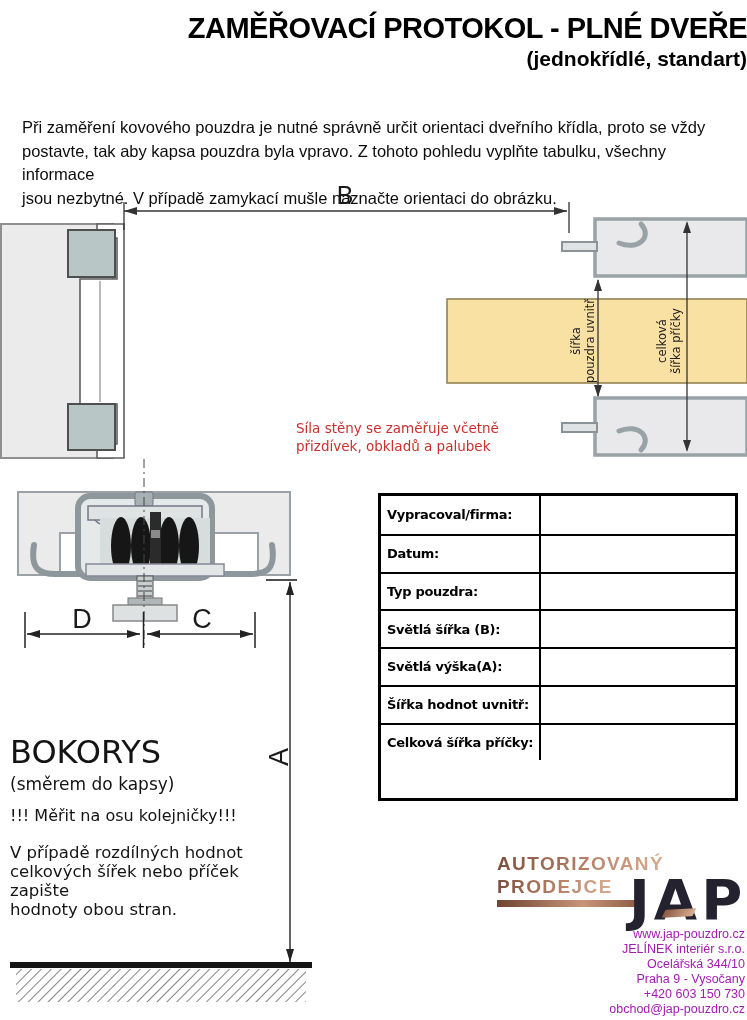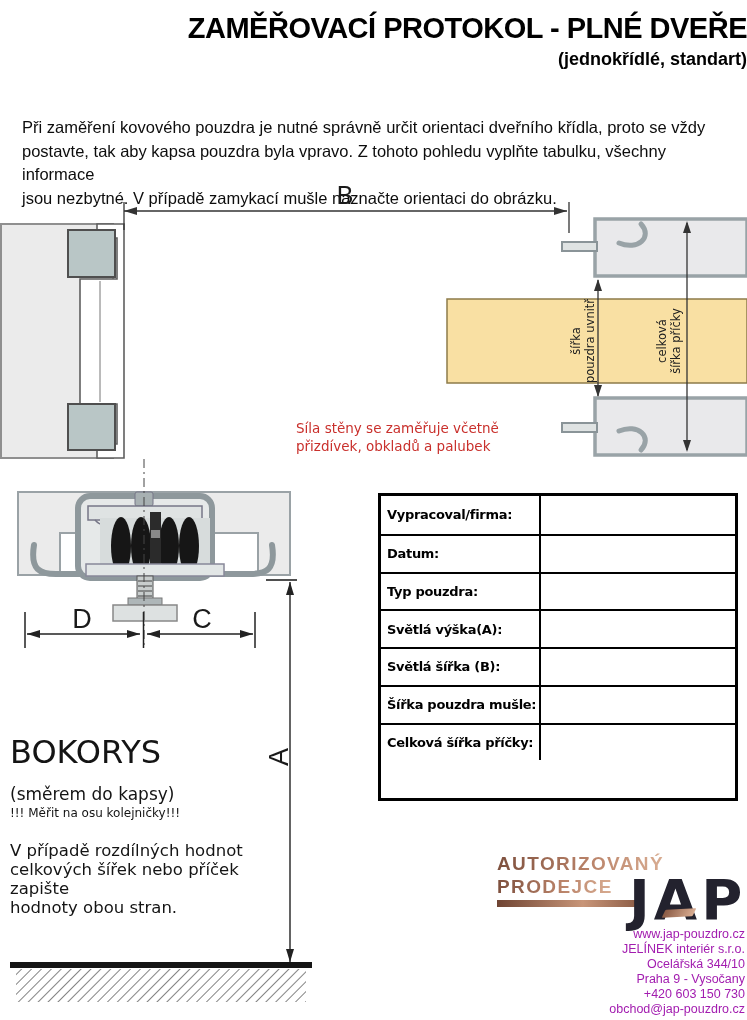--- a/index.html
+++ b/index.html
@@ -2,21 +2,21 @@
 <html><head>
 <meta charset="utf-8">
 <style>
   html,body{margin:0;padding:0;background:#fff;}
   .page{position:relative;width:747px;height:1020px;background:#fff;overflow:hidden;
         font-family:"Liberation Sans",sans-serif;}
 
   .title{position:absolute;top:12px;left:0;width:100%;text-align:right;
          font-weight:bold;color:#000;}
   .title .l1{font-size:29px;line-height:32px;letter-spacing:-0.5px;}
-  .title .l2{font-size:18px;line-height:30px;}
+  .title .l2{font-size:21px;line-height:30px;}
 
   .intro{position:absolute;left:22px;top:84px;width:716px;
          font-size:16.5px;line-height:23.5px;color:#0d0d0d;white-space:pre-line;margin-top:32px;}
 
   .drawing{position:absolute;left:0;top:0;width:747px;height:1020px;}
 
   .red-note{position:absolute;left:296px;top:420px;width:230px;
             font-family:"DejaVu Sans",sans-serif;font-size:13.5px;line-height:17.5px;
             color:#c9302c;white-space:pre-line;}
 
@@ -29,22 +29,22 @@
   .tlabel{border-right:2px solid #000;display:flex;align-items:center;
           font-family:"DejaVu Sans",sans-serif;font-weight:bold;font-size:13px;
           line-height:15px;letter-spacing:-0.3px;color:#000;
           padding:1px 2px 1px 6px;box-sizing:border-box;}
   .tvalue{background:#fff;}
 
   
   .bok{position:absolute;left:10px;top:735px;width:250px;text-align:left;
        font-family:"DejaVu Sans",sans-serif;color:#141414;}
   .bok .h{font-size:32px;line-height:34px;font-weight:400;}
-  .bok .s1{font-size:17px;line-height:20px;margin-top:15px;}
-  .bok .s2{font-size:12px;line-height:19px;margin-top:0;}
+  .bok .s1{font-size:17px;line-height:20px;margin-top:5px;}
+  .bok .s2{font-size:16px;line-height:19px;margin-top:12px;}
   .bok .note{font-size:16.5px;line-height:19px;margin-top:18px;white-space:pre-line;}
 
   
   .copper{position:absolute;left:497px;font-weight:bold;font-size:19px;line-height:22px;
           letter-spacing:1.4px;color:#a5705a;}
   @supports ((-webkit-background-clip:text)){
     .copper{background:linear-gradient(90deg,#7d4f3d,#b98268 55%,#d9ad92);
             -webkit-background-clip:text;background-clip:text;color:transparent;}
   }
   .copper.a1{top:853px;}
@@ -192,29 +192,29 @@
     </div>
     <div class="trow">
       <div class="tlabel">Datum:</div>
       <div class="tvalue"></div>
     </div>
     <div class="trow">
       <div class="tlabel">Typ pouzdra:</div>
       <div class="tvalue"></div>
     </div>
     <div class="trow">
+      <div class="tlabel">Světlá šířka (B):</div>
+      <div class="tvalue"></div>
+    </div>
+    <div class="trow">
       <div class="tlabel">Světlá výška(A):</div>
       <div class="tvalue"></div>
     </div>
     <div class="trow">
-      <div class="tlabel">Světlá šířka (B):</div>
-      <div class="tvalue"></div>
-    </div>
-    <div class="trow">
-      <div class="tlabel">Šířka pouzdra mušle:</div>
+      <div class="tlabel">Šířka hodnot uvnitř:</div>
       <div class="tvalue"></div>
     </div>
     <div class="trow">
       <div class="tlabel">Celková šířka příčky:</div>
       <div class="tvalue"></div>
     </div>
   </div>
 
   <div class="bok">
     <div class="h">BOKORYS</div>

